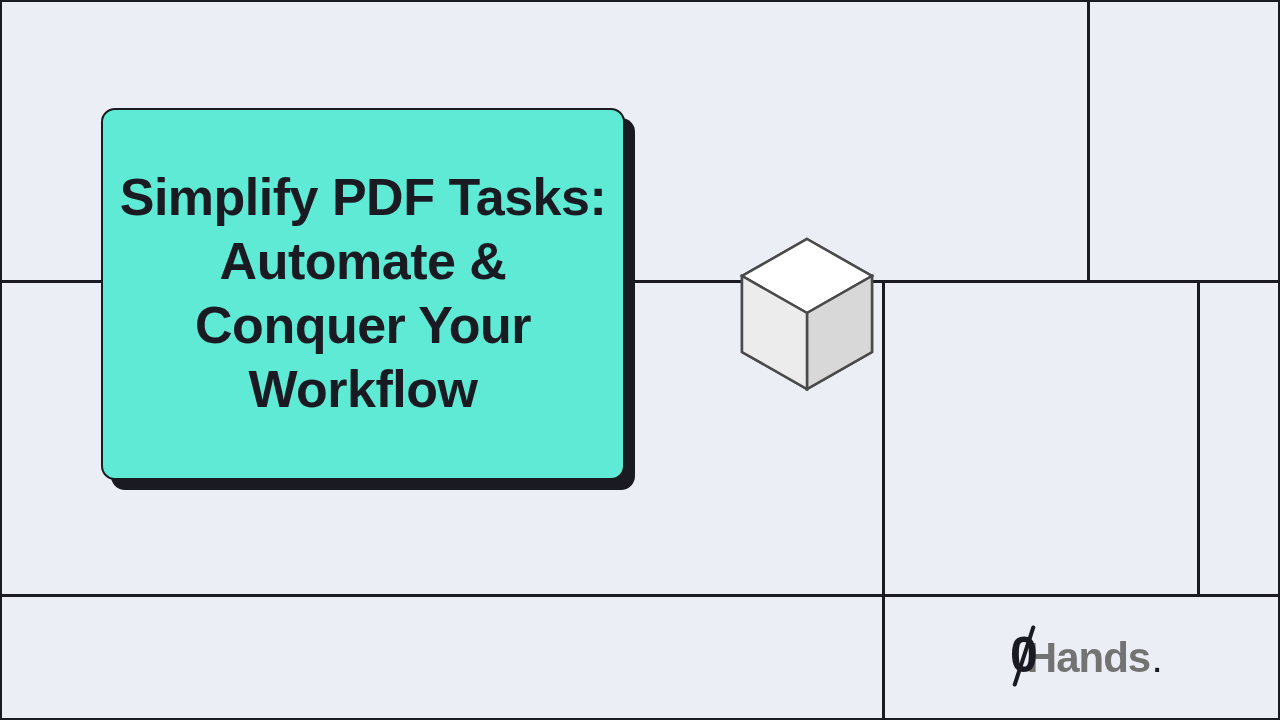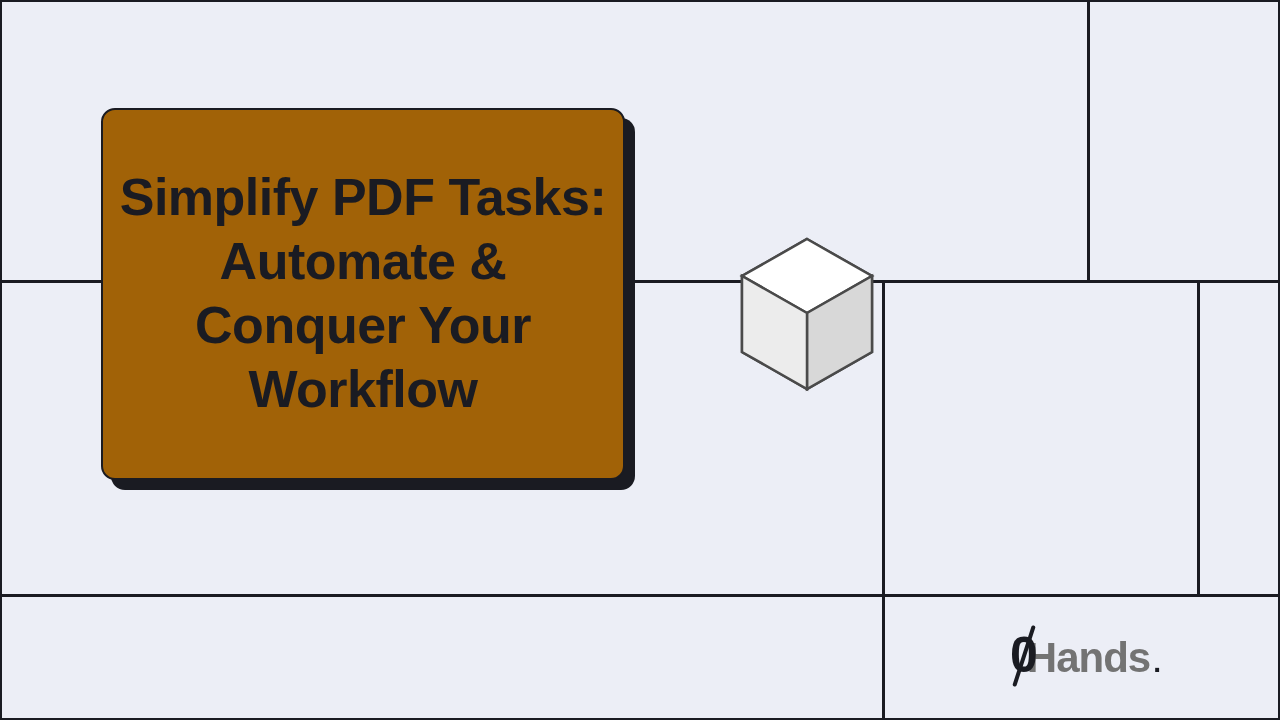--- a/index.html
+++ b/index.html
@@ -39,21 +39,21 @@
     height: 372px;
     background: #1a1b22;
     border-radius: 14px;
   }
   .card {
     position: absolute;
     left: 99px;
     top: 106px;
     width: 524px;
     height: 372px;
-    background: #a16207;
+    background: #5eead4;
     border: 2px solid #1a1b22;
     border-radius: 14px;
     box-sizing: border-box;
     display: flex;
     align-items: center;
     justify-content: center;
     padding: 32px 16px;
   }
   .card-title {
     font-family: "Arial Black", "Helvetica Neue", Arial, sans-serif;

